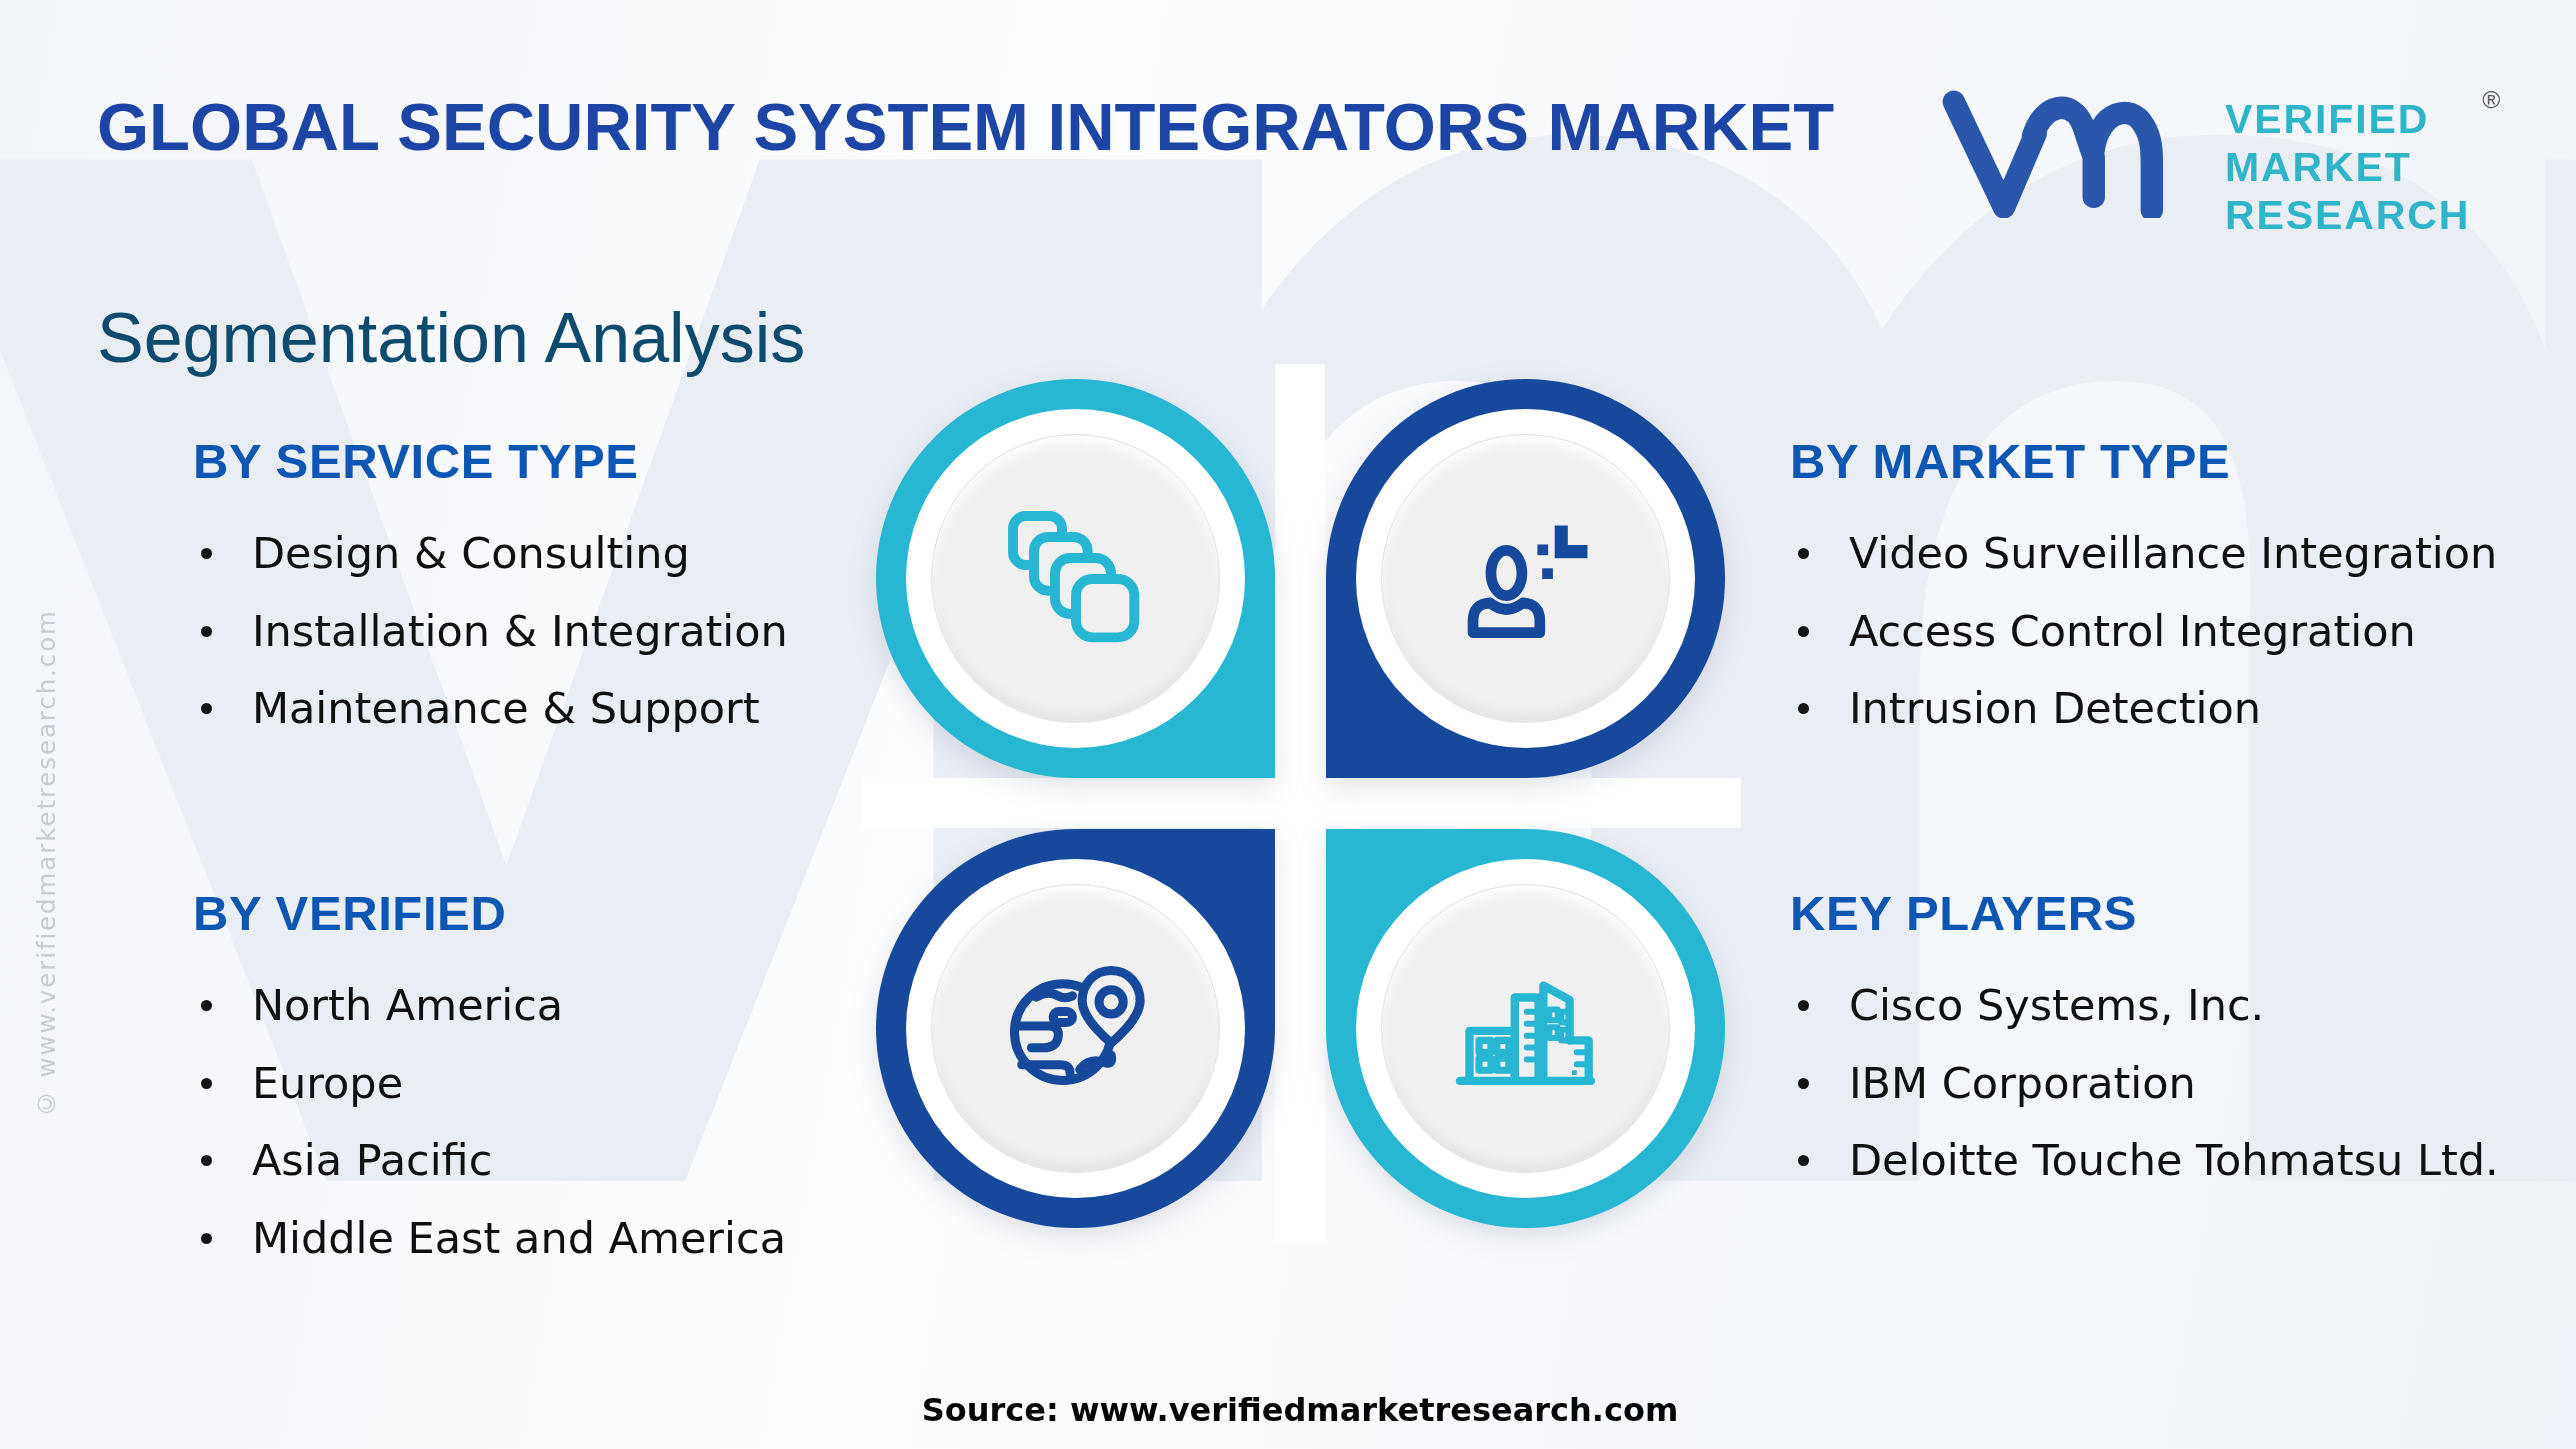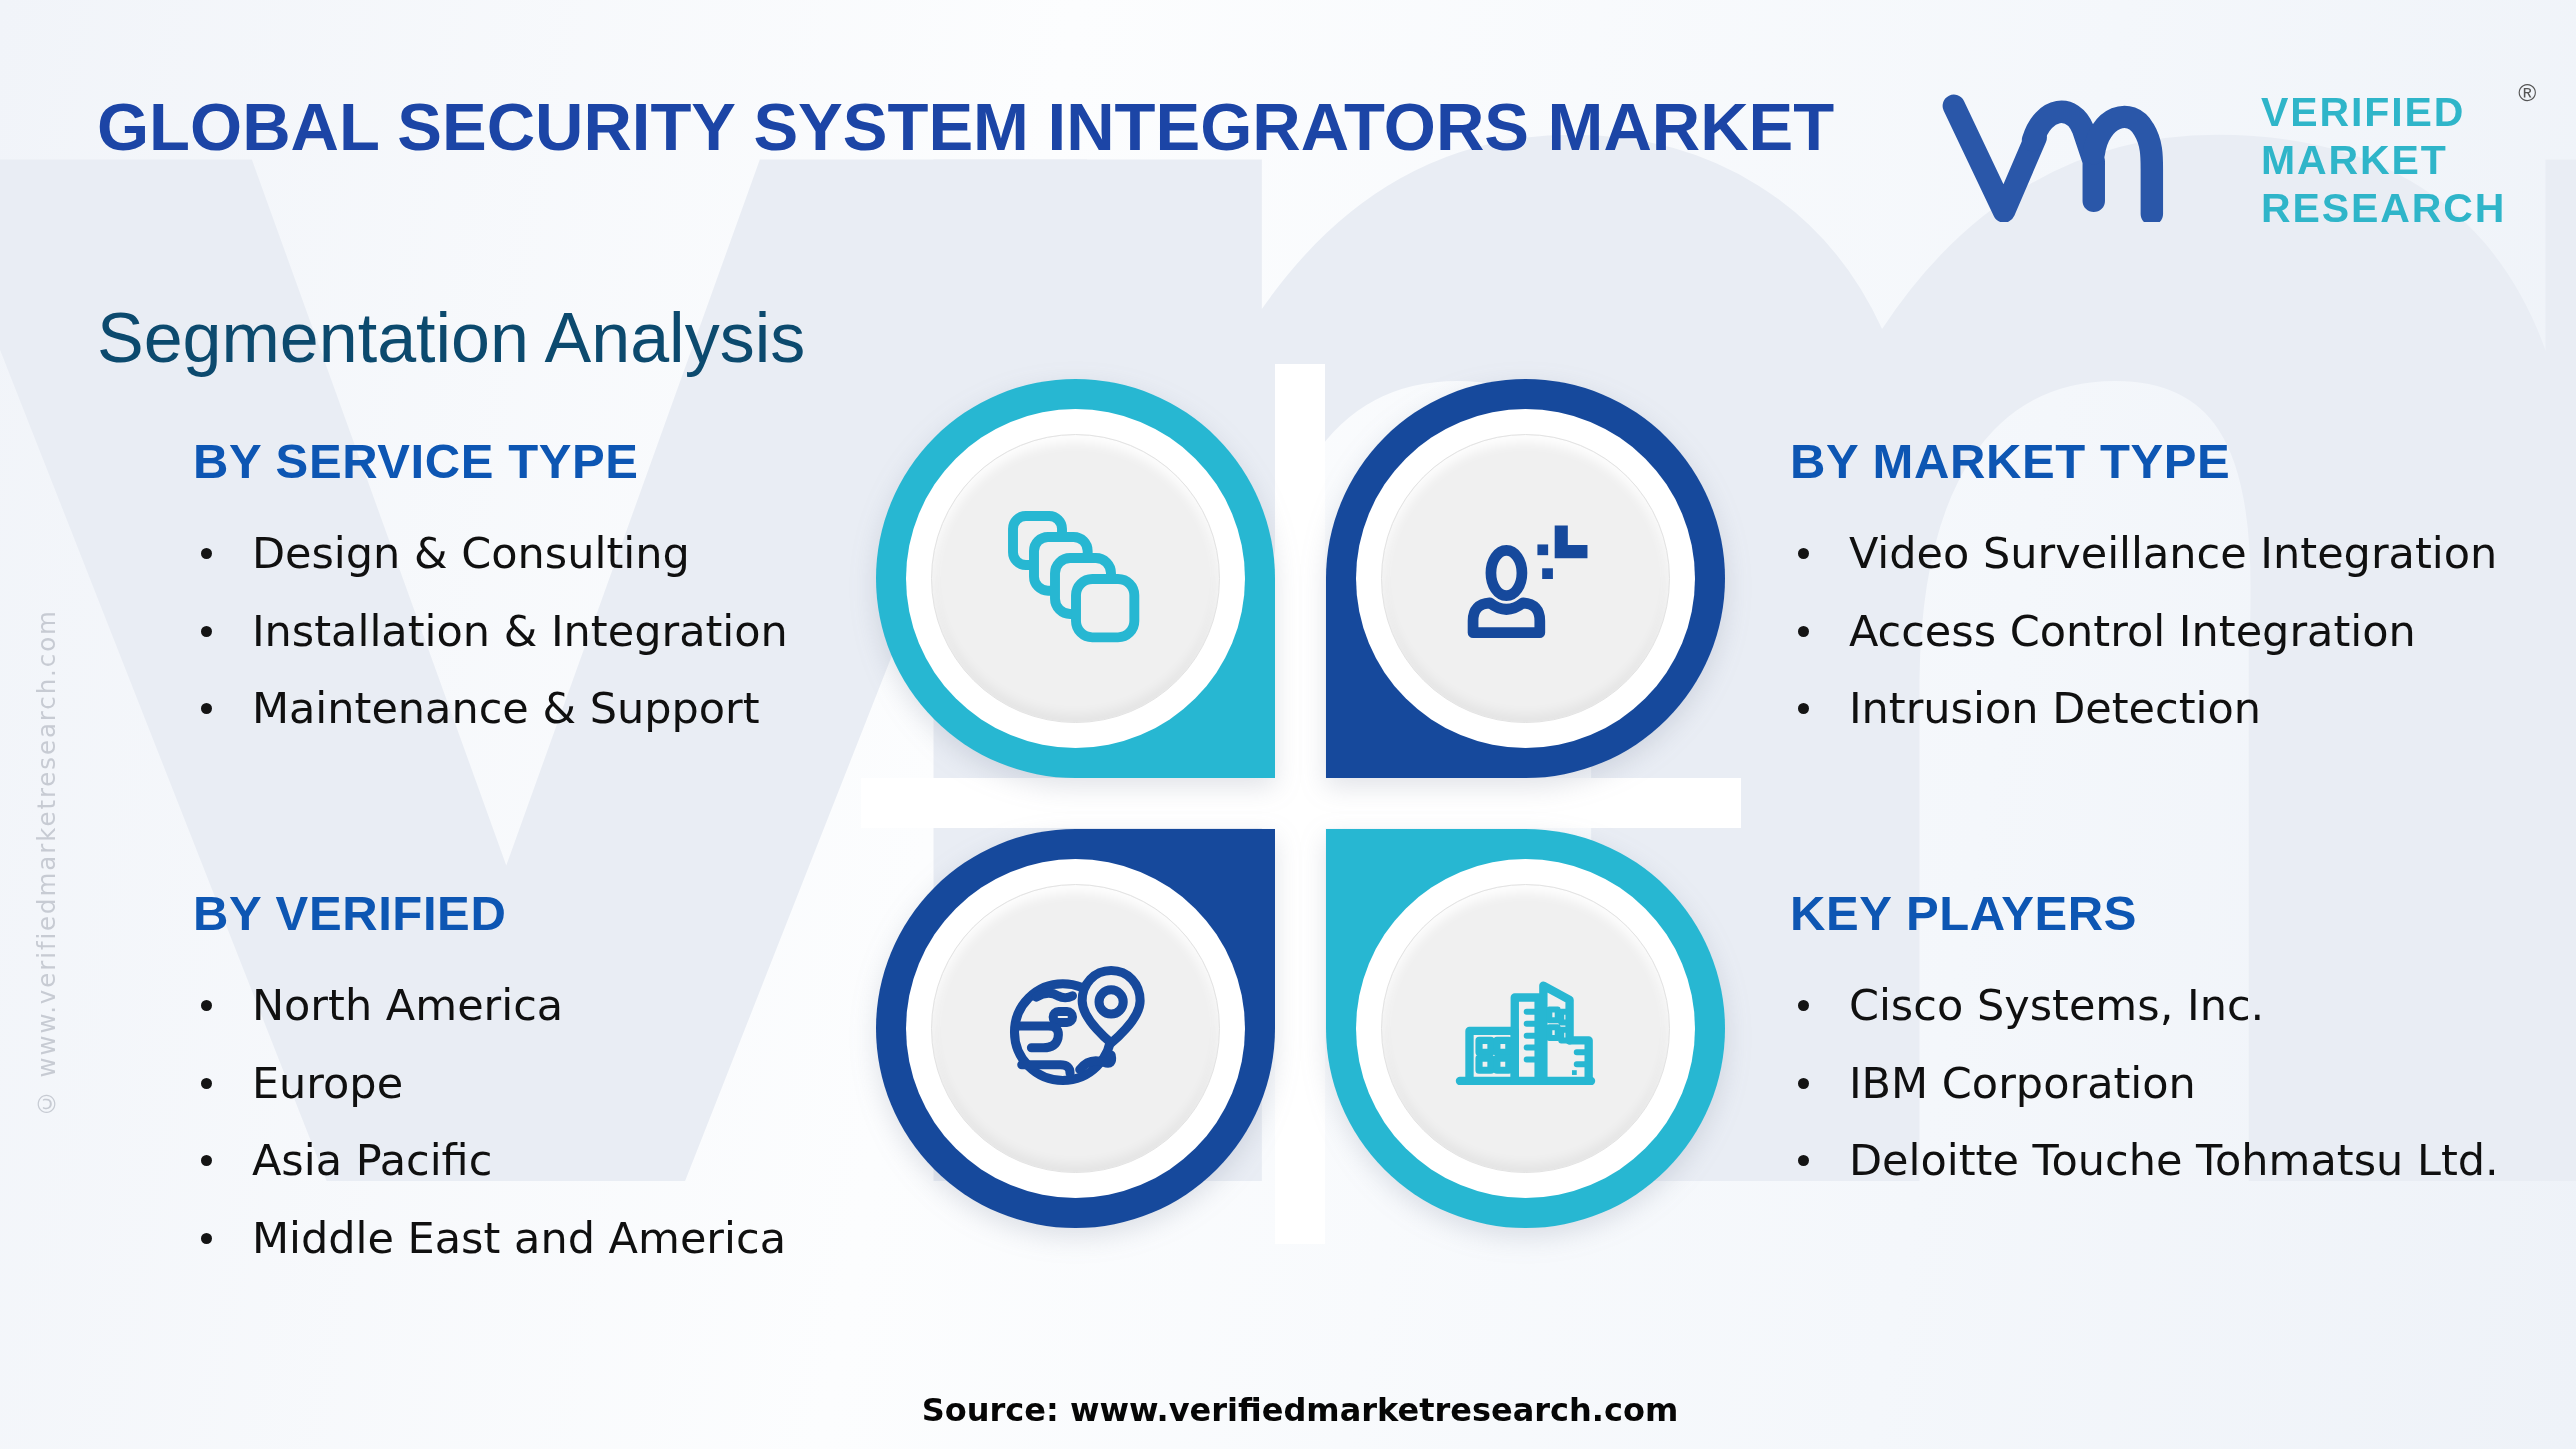--- a/index.html
+++ b/index.html
@@ -32,21 +32,21 @@
   .page-title{
     position:absolute;left:97px;top:72px;z-index:3;
     font-size:67px;font-weight:bold;color:#1c45a6;letter-spacing:0px;white-space:nowrap;margin-top:16px;
   }
   .page-subtitle{
     position:absolute;left:97px;top:240px;z-index:3;
     font-size:70px;font-weight:normal;color:#0c4a6e;white-space:nowrap;
   }
 
   
-  .logo{position:absolute;left:1938px;top:79px;z-index:3;display:flex;align-items:center;gap:36px;}
+  .logo{position:absolute;left:1938px;top:86px;z-index:3;display:flex;align-items:flex-start;}
   .logo-glyph{display:block;color:#2a57a9;}
   .logo-text{margin-left:23px;margin-top:9px;position:relative;}
   .logo-line{
     font-size:41px;font-weight:bold;color:#2fb5c9;letter-spacing:1.9px;
     line-height:48px;white-space:nowrap;
   }
   .registered-mark{
     position:absolute;right:-30px;top:-9px;font-size:24.5px;color:#555;font-weight:normal;
   }
 

